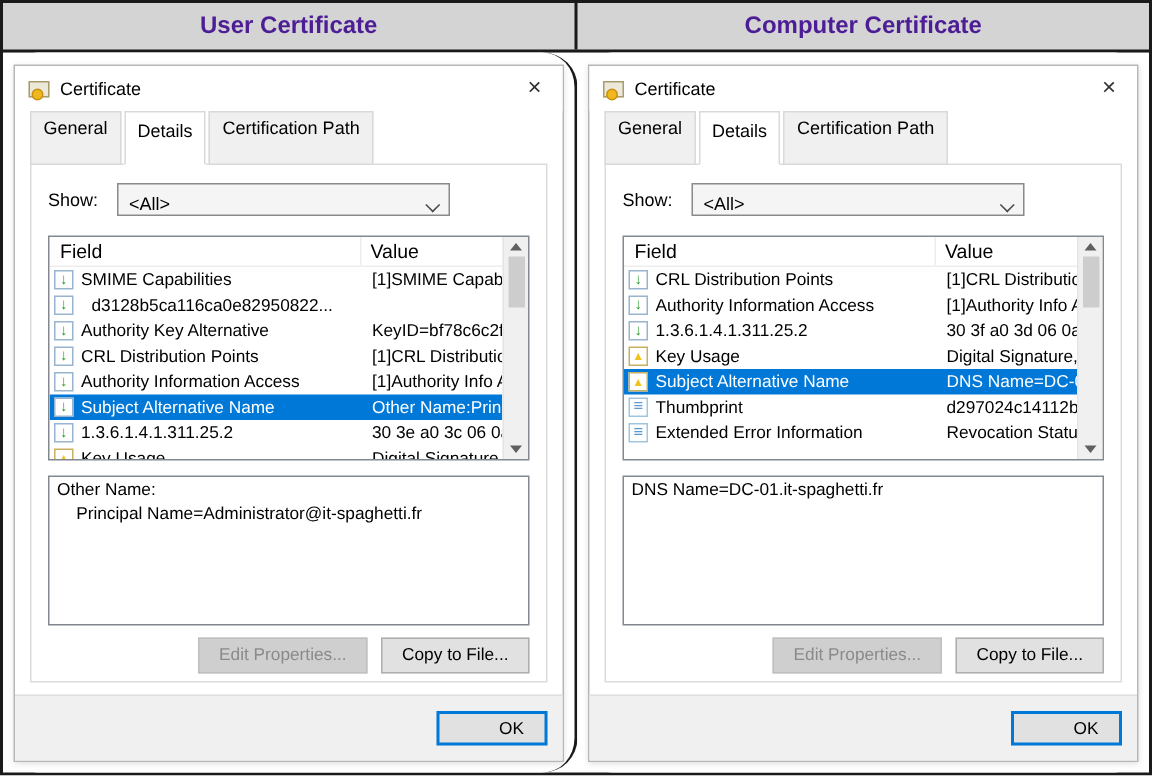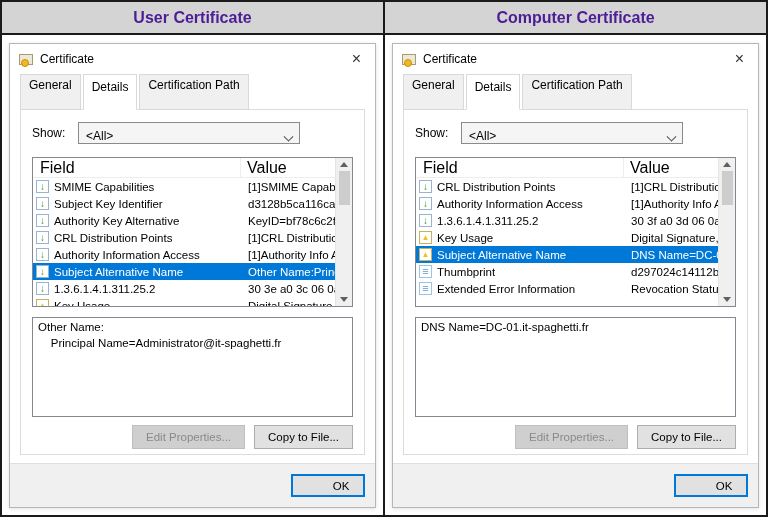--- a/index.html
+++ b/index.html
@@ -2,21 +2,21 @@
 <html><head>
 <meta charset="utf-8">
 <style>
   * { margin:0; padding:0; box-sizing:border-box; }
   body { font-family:"Liberation Sans", sans-serif; background:#fff; }
   .frame { width:768px; height:517px; border:2px solid #1a1a1a; display:flex; flex-direction:column; background:#fff; }
   .hdr-row { display:flex; flex:0 0 33px; border-bottom:2px solid #1a1a1a; background:#d4d4d4; }
   .hdr-cell { flex:1; display:flex; align-items:center; justify-content:center; font-weight:bold; font-size:16px; color:#4c1d95; }
   .hdr-cell.first { border-right:2px solid #1a1a1a; }
   .body-row { flex:1; display:flex; min-height:0; }
-  .cell { flex:1; background:#fff; position:relative; min-width:0; }
+  .cell { flex:1; background:#fff; position:relative; min-width:0;border-radius:23px; }
   .cell.first { border-right:2px solid #1a1a1a; }
 
   .dlg { position:absolute; top:8px; left:7px; right:7px; bottom:7px; border:1px solid #b6b6b6; background:#fff; display:flex; flex-direction:column; box-shadow:0 1px 4px rgba(0,0,0,.12); }
   .titlebar { flex:0 0 30px; display:flex; align-items:center; padding:0 9px; background:#fff; }
   .cert-icon { width:14px; height:11px; background:#ece8da; border:1px solid #a89c6a; position:relative; margin-right:7px; flex:0 0 14px; }
   .cert-icon::after { content:""; position:absolute; left:1px; bottom:-3px; width:6px; height:6px; border-radius:50%; background:#f0b81e; border:1px solid #c89010; }
   .title-text { font-size:12px; color:#000; flex:1; }
   .close-btn { font-size:16px; color:#333; padding:0 5px; line-height:1; cursor:default; }
 
   .tabs { display:flex; padding:0 0 0 10px; position:relative; z-index:2; }
@@ -24,21 +24,21 @@
   .tab.active { background:#fff; border-bottom:1px solid #fff; padding-top:5px; }
 
   .tabpage { flex:1; margin:0 10px 8px 10px; border:1px solid #dcdcdc; background:#fff; padding:12px 11px; display:flex; flex-direction:column; overflow:hidden; z-index:1; }
   .show-row { display:flex; align-items:center; flex:0 0 22px; }
   .show-label { font-size:12px; width:46px; color:#000; }
   .combo { width:222px; height:22px; border:1px solid #8a8a8a; background:#f5f5f5; display:flex; align-items:flex-end; justify-content:space-between; padding:0 7px; font-size:12px; }
   .chev { width:7px; height:7px; border-right:1.5px solid #4a4a4a; border-bottom:1.5px solid #4a4a4a; transform:rotate(45deg) translate(-2px,-2px); }
 
   .listbox { margin-top:13px; flex:0 0 150px; border:1px solid #828790; display:flex; overflow:hidden; }
   .list-main { flex:1; display:flex; flex-direction:column; overflow:hidden; min-width:0; }
-  .list-hdr { display:flex; flex:0 0 20px; align-items:center; border-bottom:1px solid #ededed; font-size:16px; color:#000; }
+  .list-hdr { display:flex; flex:0 0 20px; align-items:center; border-bottom:1px solid #ededed; font-size:13px; color:#000; }
   .lh-field { width:208px; padding-left:7px; border-right:1px solid #ededed; height:100%; display:flex; align-items:center; }
   .lh-value { flex:1; padding-left:6px; }
   .rows { flex:1; overflow:hidden; }
   .lrow { display:flex; align-items:center; height:17px; font-size:11.5px; color:#000; }
   .lrow.sel { background:#0078d7; color:#fff; }
   .ficon { width:13px; height:13px; flex:0 0 13px; margin:0 5px 0 3px; background:#fff; border:1px solid #98b4d0; display:inline-flex; align-items:center; justify-content:center; }
   .ficon[data-name="extension-icon"]::before { content:"\2193"; color:#2e9e2e; font-size:10px; font-weight:bold; line-height:1; }
   .ficon[data-name="critical-extension-icon"] { border-color:#c8b060; }
   .ficon[data-name="critical-extension-icon"]::before { content:"\25B2"; color:#f2c21c; font-size:8px; line-height:1; }
   .ficon[data-name="property-icon"] { border-color:#9ec6e0; }
@@ -99,21 +99,20 @@
                 <span class="lh-value" data-name="value-column-header">Value</span>
               </div>
               <div class="rows" data-name="field-rows">
                   <div class="lrow" data-name="table-row">
                     <span class="ficon" data-name="extension-icon"></span>
                     <span class="fld" data-name="field-name">SMIME Capabilities</span>
                     <span class="val" data-name="field-value">[1]SMIME Capability: Object I...</span>
                   </div>
                   <div class="lrow" data-name="table-row">
                     <span class="ficon" data-name="extension-icon"></span>
-                    <span class="fld" data-name="field-name">Subject Key Identifier</span>
                     <span class="val" data-name="field-value">d3128b5ca116ca0e82950822...</span>
                   </div>
                   <div class="lrow" data-name="table-row">
                     <span class="ficon" data-name="extension-icon"></span>
                     <span class="fld" data-name="field-name">Authority Key Alternative</span>
                     <span class="val" data-name="field-value">KeyID=bf78c6c2f85eaaf326f1...</span>
                   </div>
                   <div class="lrow" data-name="table-row">
                     <span class="ficon" data-name="extension-icon"></span>
                     <span class="fld" data-name="field-name">CRL Distribution Points</span>

